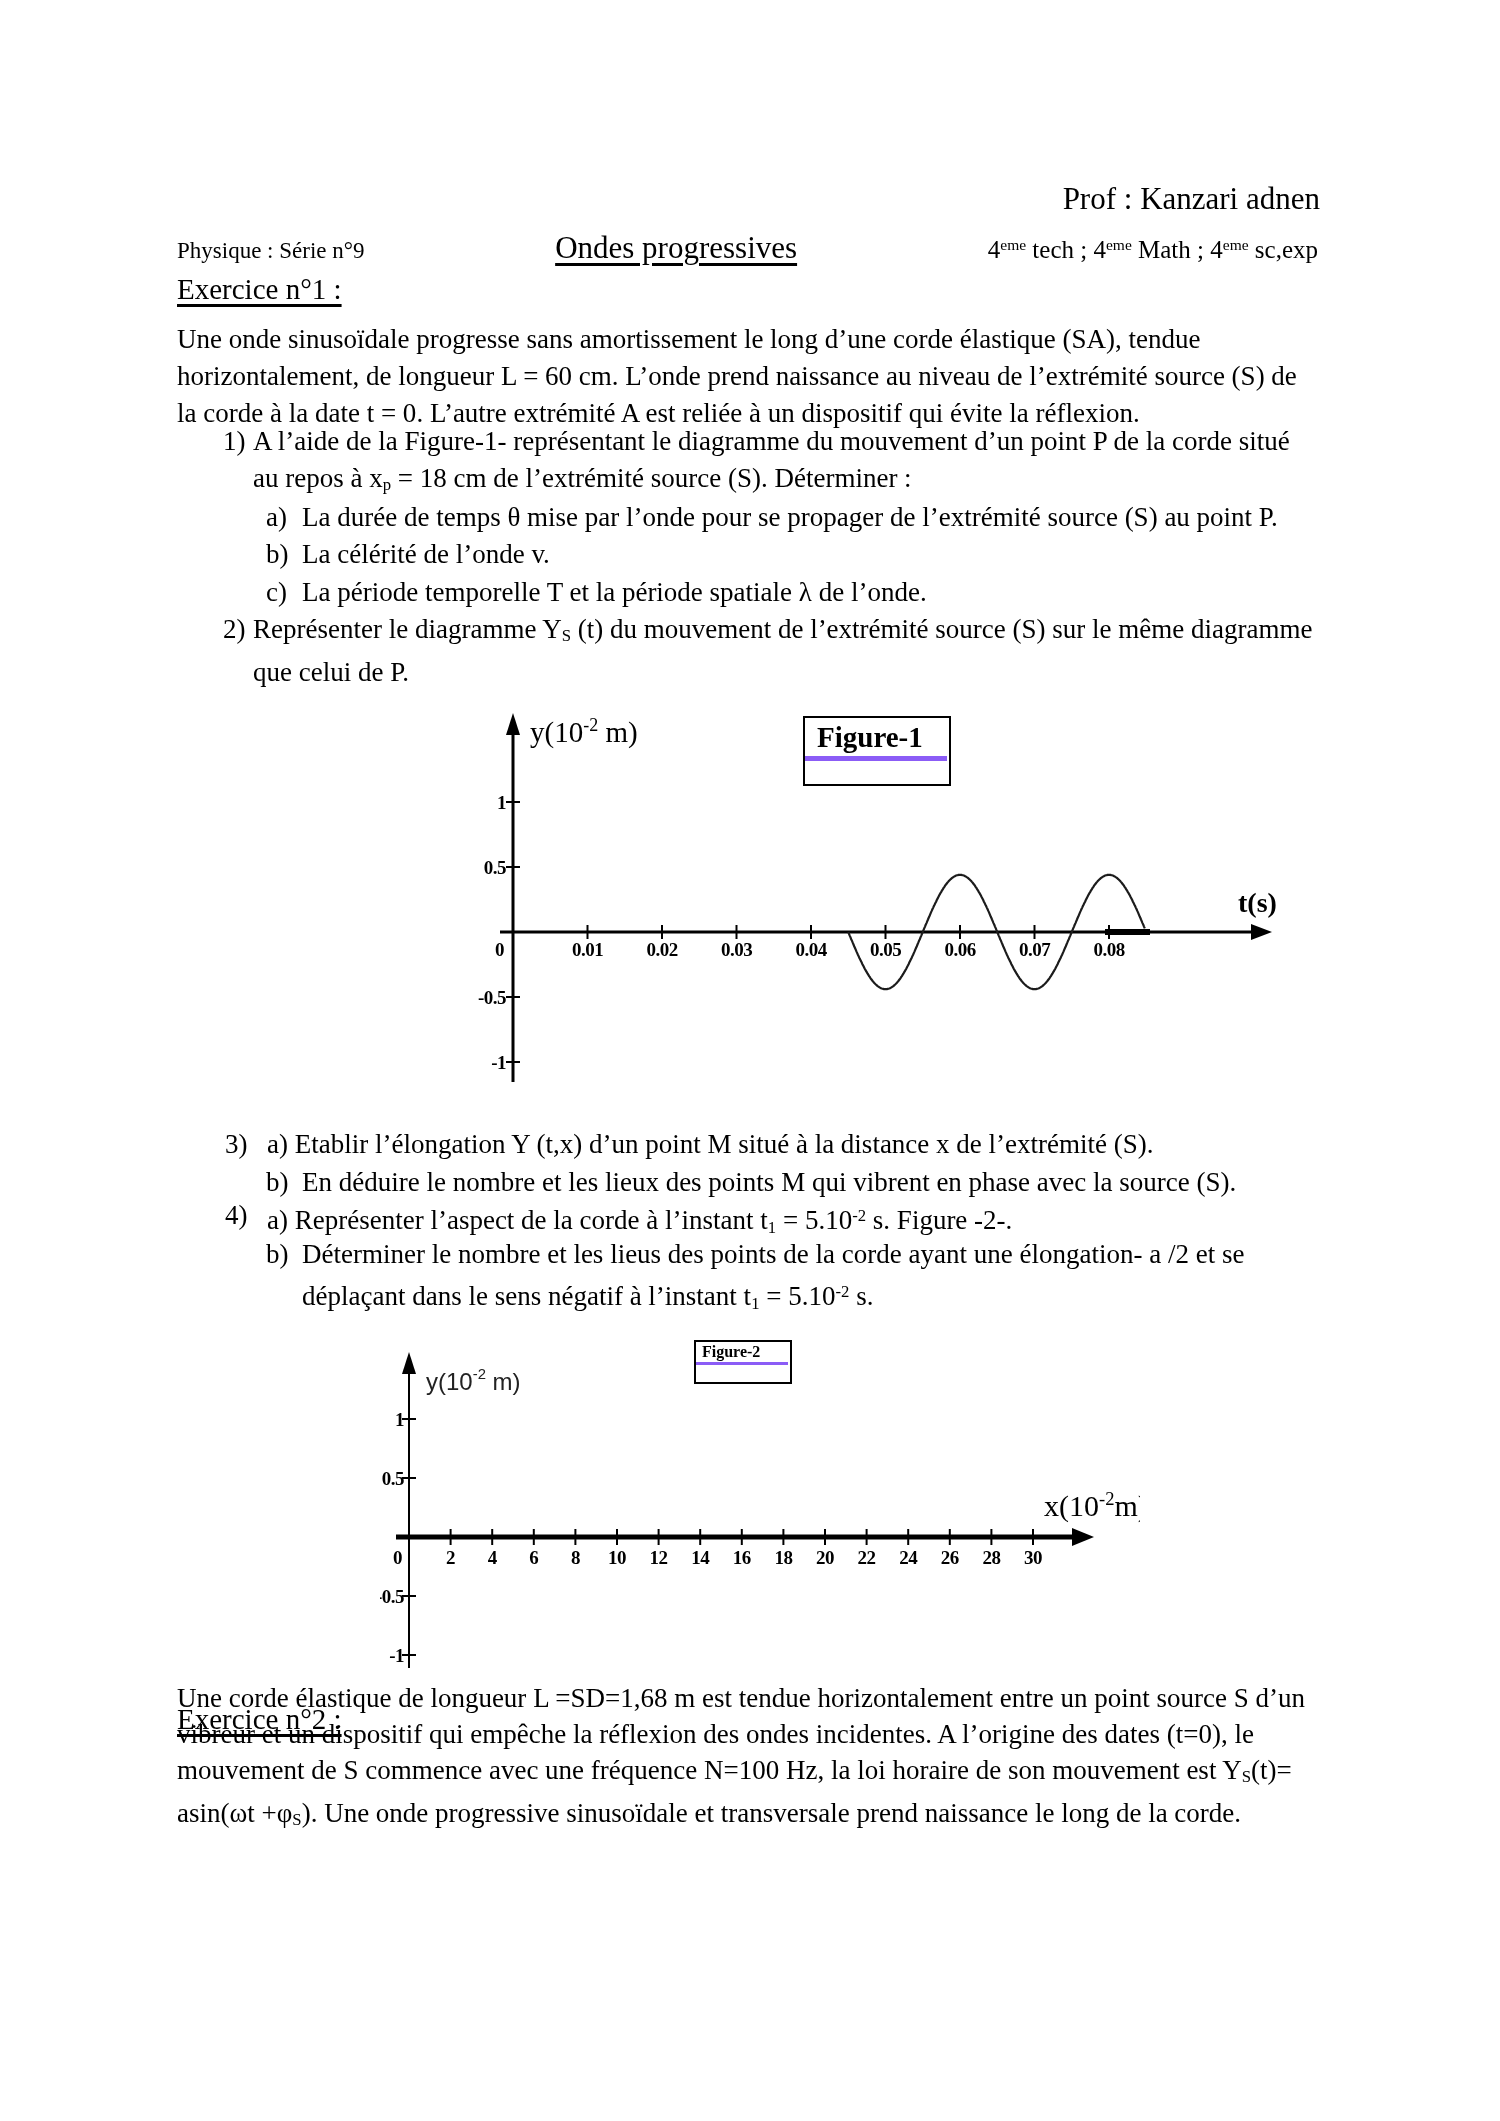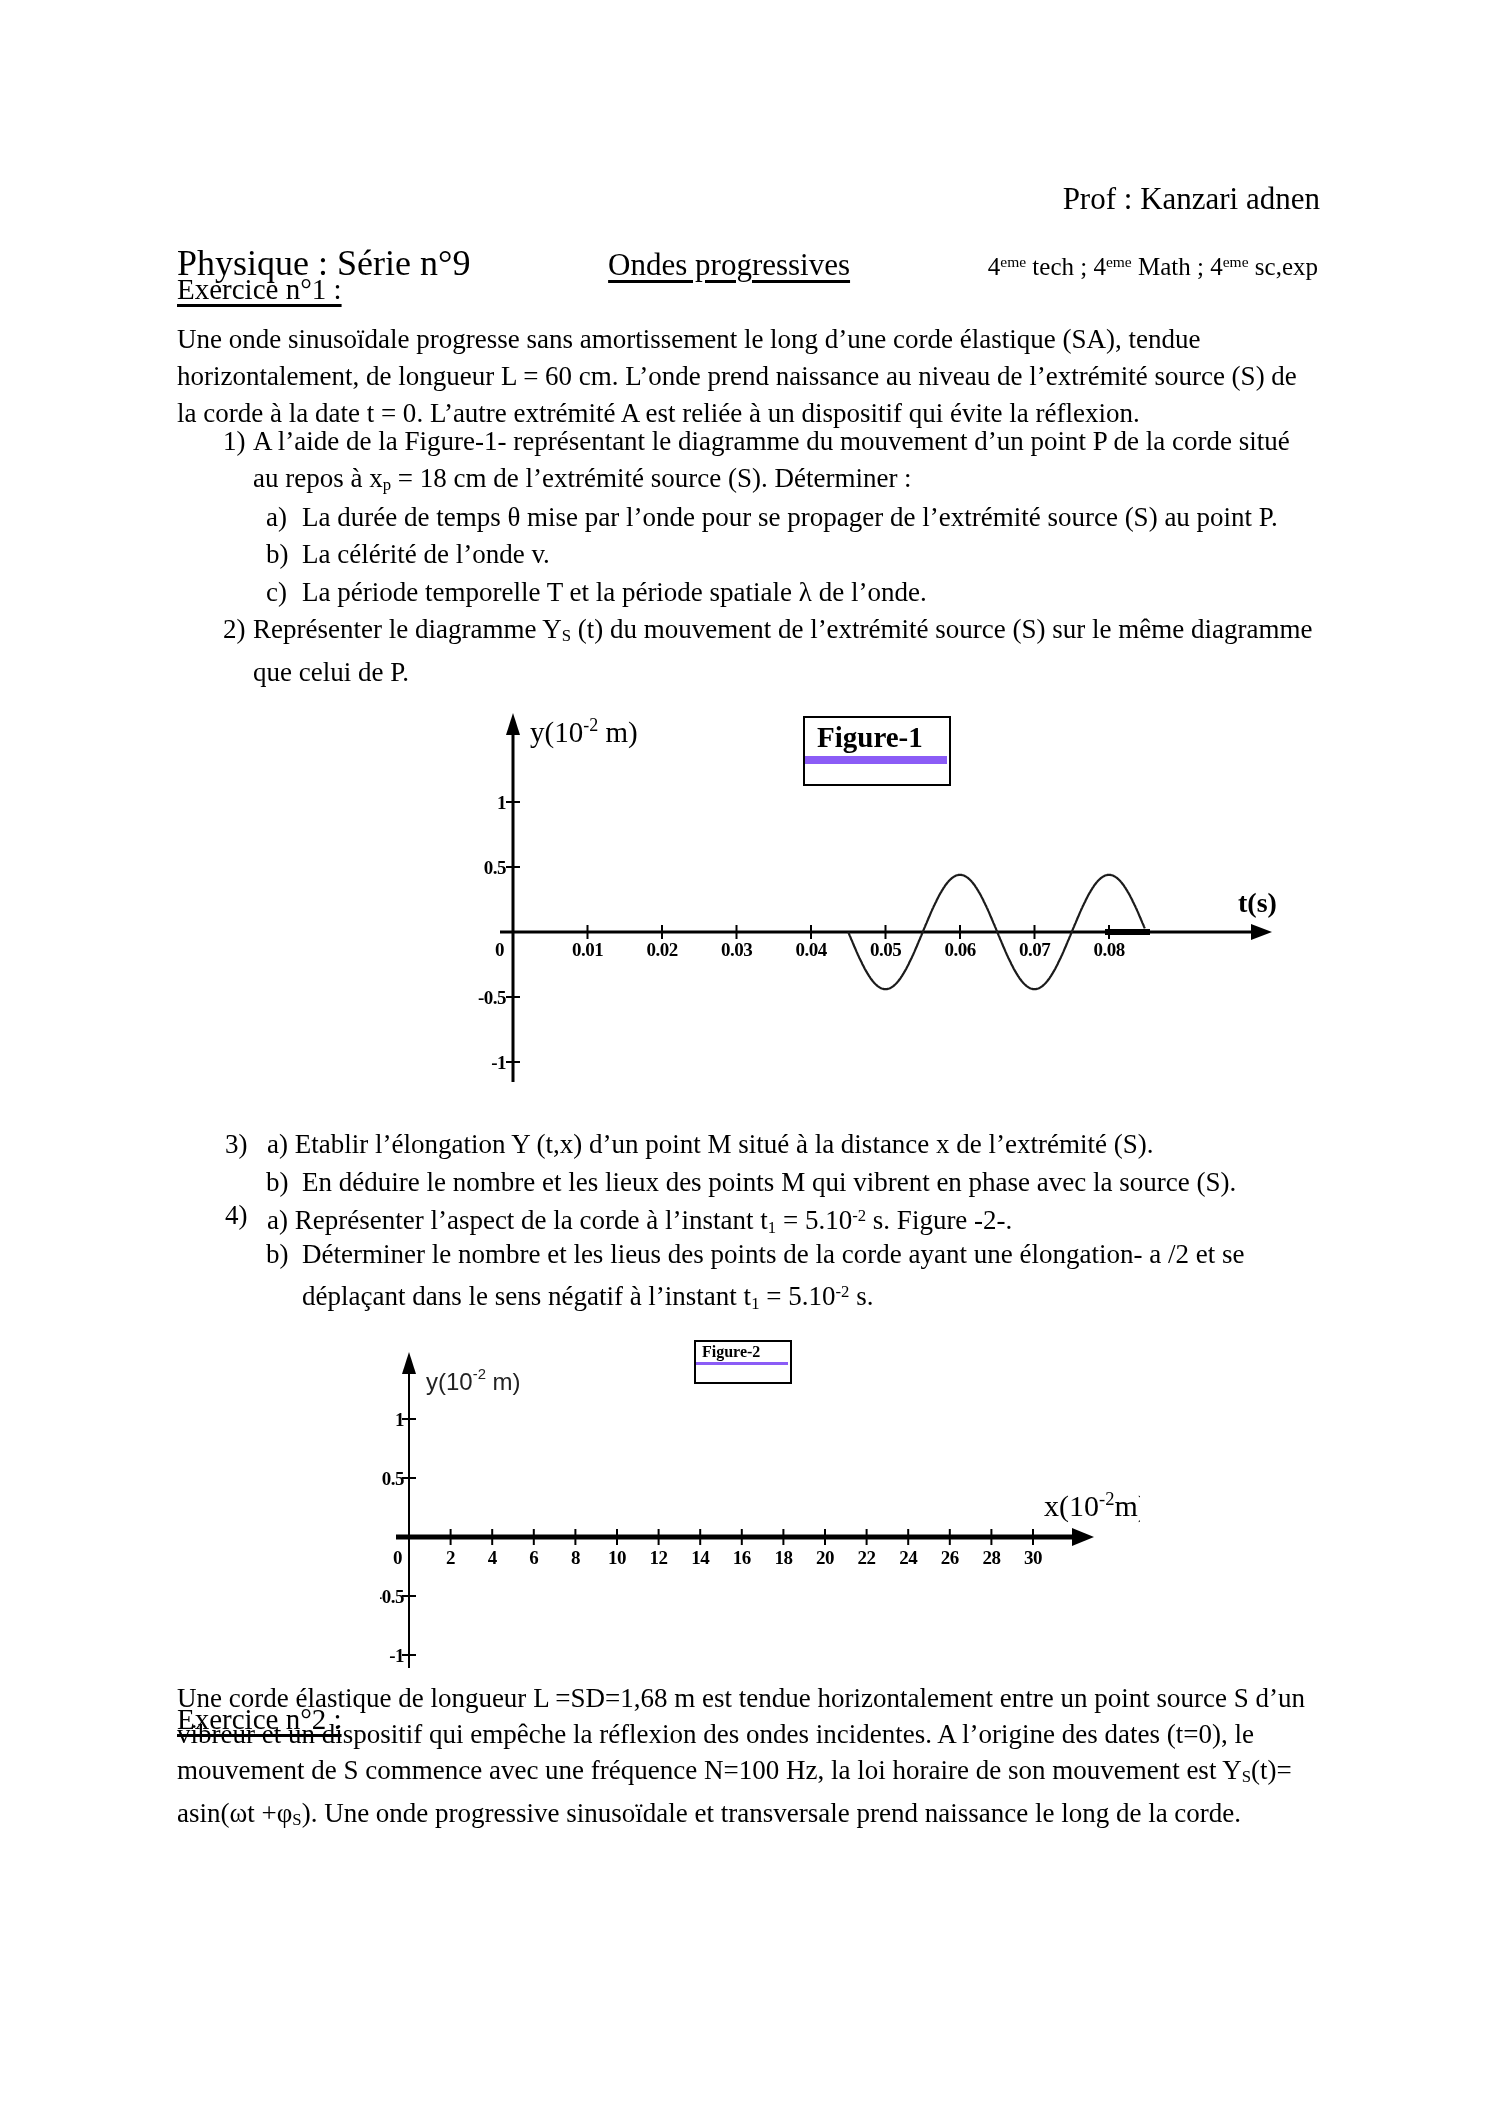--- a/index.html
+++ b/index.html
@@ -9,21 +9,21 @@
     margin:0 auto;
   }
   .abs{position:absolute;}
   .b{font-weight:400;}
   .u{text-decoration:underline;text-decoration-thickness:3px;text-underline-offset:5px;}
   .sup{font-size:0.62em;vertical-align:0.5em;}
   .sub{font-size:0.62em;vertical-align:-0.2em;}
 
   .prof{top:182px;right:180px;font-size:31px;line-height:34px;}
   .header-row{left:177px;top:230px;width:1141px;display:flex;justify-content:space-between;align-items:baseline;}
-  .subject{font-size:36px;margin-top:12px;}
+  .subject{font-size:23px;}
   .title{font-size:31px;}
   .classes{font-size:25px;}
   .heading{font-size:29px;line-height:34px;}
   .h1pos{left:177px;top:272px;text-align:center;}
   .h2pos{left:177px;top:1702px;}
 
   .para{font-size:27px;line-height:37px;text-align:left;}
   .intro{left:177px;top:321px;width:1140px;}
   .ex2p{left:177px;top:1668px;width:1140px;line-height:36px;margin-top:12px;}
 
@@ -41,21 +41,21 @@
   svg text{font-family:"Liberation Serif",serif;}
   .ax{stroke:#000;}
   .tick{font-size:19px;font-weight:700;letter-spacing:-0.5px;}
   .wave{fill:none;stroke:#1c1c1c;stroke-width:2.2;}
   .f1ylab{font-size:29px;}
   .f1xlab{font-size:28px;font-weight:700;}
   .f2ylab{font-family:"Liberation Sans",sans-serif;font-size:24px;fill:#222;}
   .f2xlab{font-size:30px;}
 
   .figbox{position:absolute;border:2px solid #000;background:#fff;}
-  .cap{display:block;font-weight:700;border-bottom:8px solid #8b5cf6;}
+  .cap{display:block;font-weight:700;border-bottom:5px solid #8b5cf6;}
   .cap1{font-size:29px;padding:3px 2px 2px 12px;width:calc(100% - 16px);}
   .cap2{font-size:16px;padding:1px 2px 1px 6px;width:calc(100% - 10px);border-bottom-width:3px;}
 </style>
 </head>
 <body>
 
 <div class="page">
 
   <div class="abs prof"><span class="b">Prof : Kanzari adnen</span></div>
 

